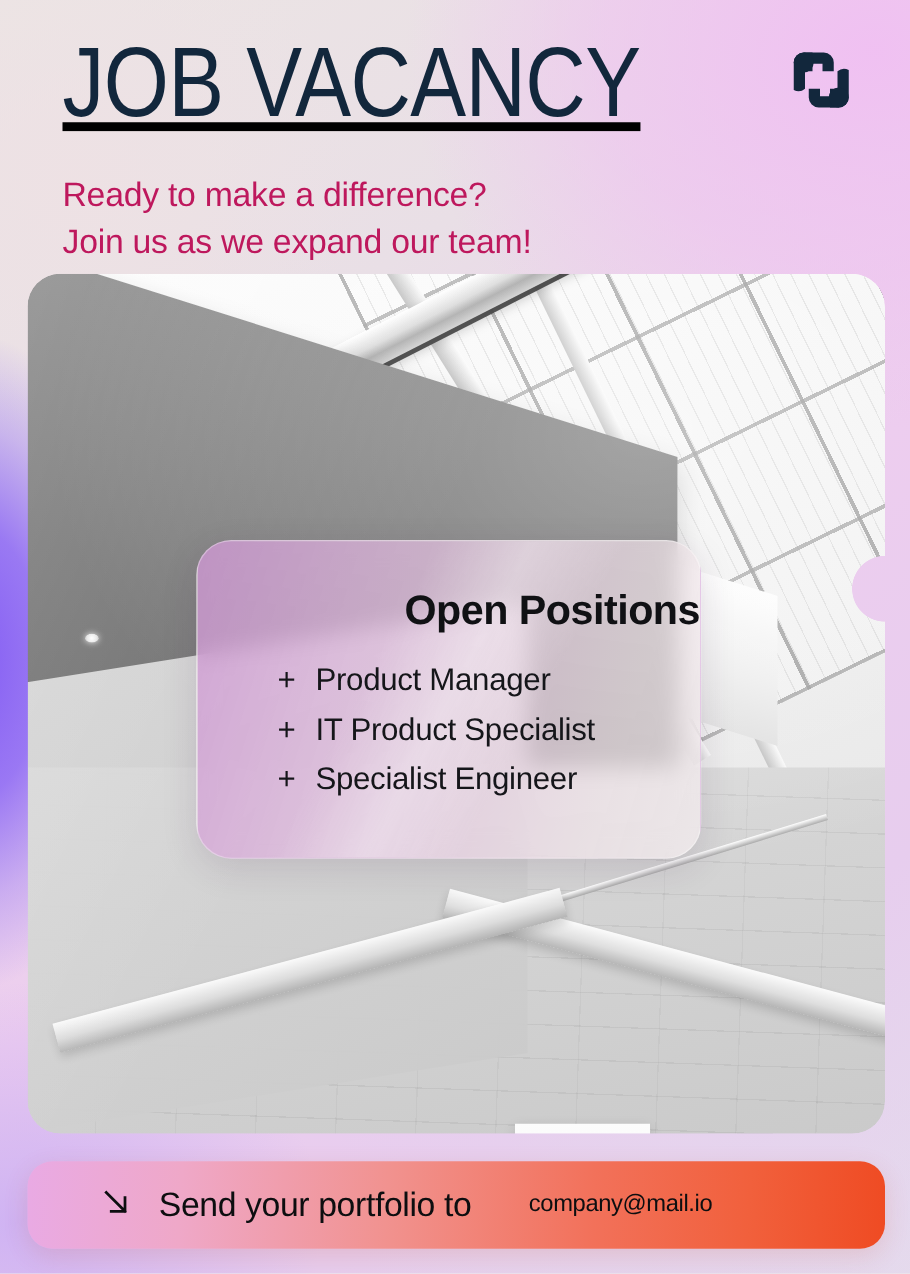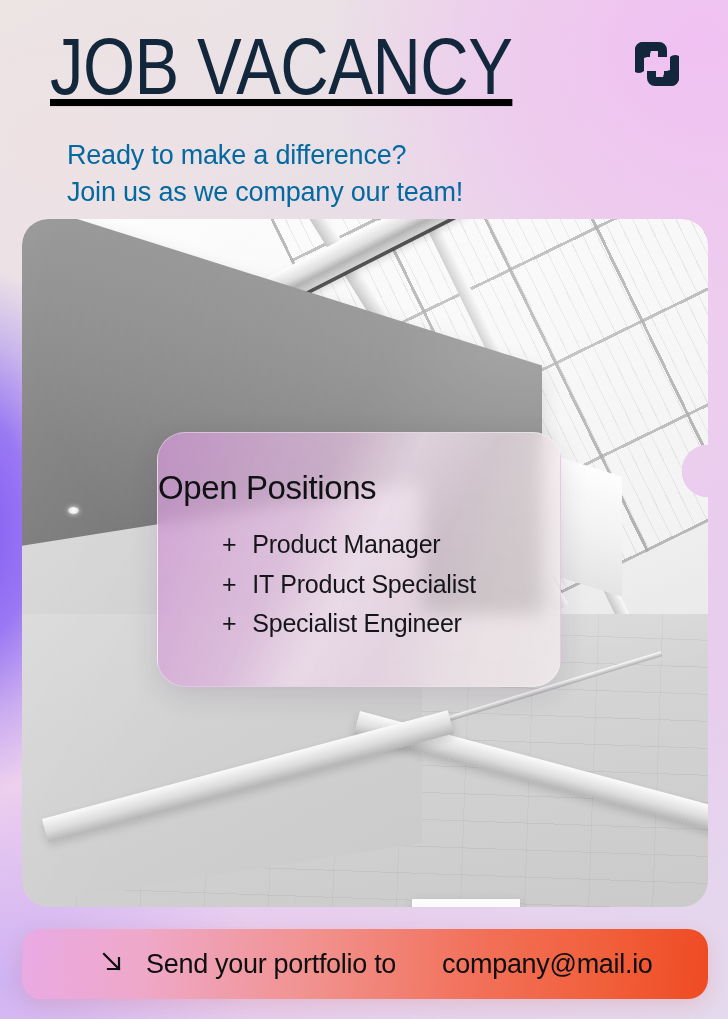--- a/index.html
+++ b/index.html
@@ -53,22 +53,22 @@
   .headline {
     font-size:67px; line-height:1.0; letter-spacing:-0.5px;
     font-weight:400; color:#12273c;
     font-family:"Liberation Sans", sans-serif;
     transform:scaleY(1.18); transform-origin:left top;
     white-space:nowrap;
   }
   .brand-logo { margin-top:12px; margin-right:10px; flex:0 0 auto; }
 
   .subhead {
-    margin-top:43px; color:#0369a1;
-    font-size:27px; line-height:1.38; letter-spacing:-0.2px;margin-left:17px;
+    margin-top:43px; color:#be185d;
+    font-size:27px; line-height:1.38; letter-spacing:-0.2px;
   }
   .subhead .line { display:block; white-space:nowrap; }
   .subhead b { font-weight:400; }
 
   
   .photo-wrap {
     position:absolute; left:22px; top:219px;
     width:686px; height:688px;
     border-radius:26px;
     overflow:hidden;
@@ -207,48 +207,48 @@
     padding:38px 0 0 0;
     overflow:hidden;
   }
   .glass-card::before {           
     content:""; position:absolute; inset:0;
     background:linear-gradient(118deg, rgba(255,255,255,0) 36%, rgba(255,255,255,0.30) 50%, rgba(255,255,255,0) 64%);
     pointer-events:none;
   }
   .card-title {
     position:relative;
-    text-align:left; font-size:33px; font-weight:400;
+    text-align:right; font-size:33px; font-weight:700;
     color:#101114; letter-spacing:-0.4px; line-height:1;
     margin-bottom:21px;
   }
   .positions { position:relative; list-style:none; padding-left:64px; }
   .position-item {
     display:flex; align-items:baseline; gap:16px;
     font-size:25px; line-height:1.58; color:#15161a; letter-spacing:-0.25px;
   }
   .plus { font-size:25px; color:#15161a; font-weight:400; }
 
   
   .cta {
     position:absolute; left:22px; top:929px;
     width:686px; height:70px;
     border-radius:20px;
     background:linear-gradient(93deg,
       #e9aae4 0%, #efa8c8 18%, #f1928f 42%, #f2715a 66%, #f1603c 84%, #ef4b23 100%);
     display:flex; align-items:center;
-    padding-left:75px; gap:19px;
+    padding-left:56px; gap:19px;
     box-shadow:0 6px 20px rgba(200,80,50,.16);
   }
   .cta-arrow { flex:0 0 auto; display:block; }
   .cta-text {
     font-size:27px; color:#0d0e10; letter-spacing:-0.3px; white-space:nowrap;
   }
   .cta-email {
-    font-size:27px; color:#0d0e10; letter-spacing:-0.3px; white-space:nowrap;
+    font-size:19px; color:#0d0e10; letter-spacing:-0.3px; white-space:nowrap;
     margin-left:27px;
   }
 </style>
 </head>
 <body>
 
 <div class="poster">
 
   <div class="bg-layer bg-base"></div>
   <div class="bg-layer bg-pink-tr"></div>
@@ -267,21 +267,21 @@
           <path d="M47 40 a8 8 0 0 1 -8 8 h-7 v-15 h6 v-14 a8 8 0 0 1 9 -1 z" fill="#12273c"></path>
           <rect x="3" y="4" width="16" height="16" rx="8" fill="#12273c"></rect>
           <rect x="31" y="32" width="16" height="16" rx="8" fill="#12273c"></rect>
           <rect x="19" y="19" width="14" height="14" fill="none"></rect>
         </svg>
       </span>
     </div>
 
     <div class="subhead">
       <span class="line">Ready to make a difference?</span>
-      <span class="line"><b>Join us</b><span> as we company our team!</span></span>
+      <span class="line"><b>Join us</b><span> as we expand our team!</span></span>
     </div>
   </header>
 
   <div class="photo-wrap">
     <div class="photo">
       <div class="ph-sky"></div>
       <div class="ph-glass-grid"></div>
       <div class="ph-truss2"></div>
       <div class="ph-truss3"></div>
       <div class="ph-darkband"></div>

